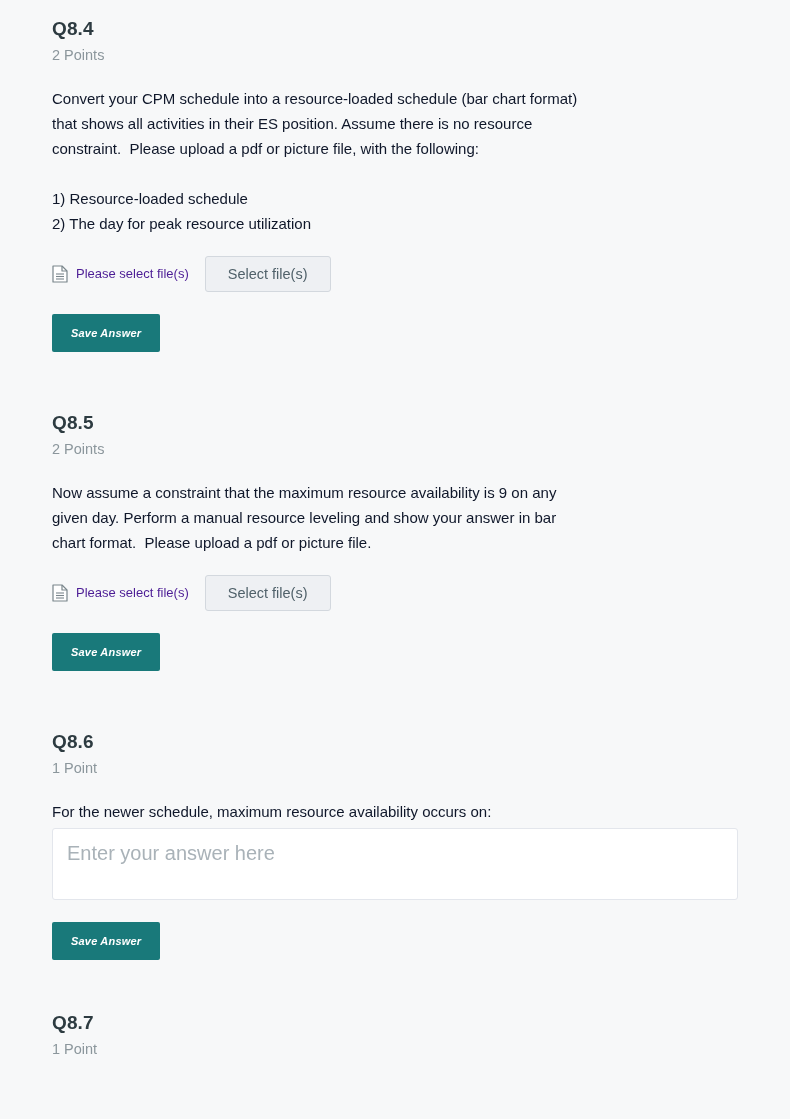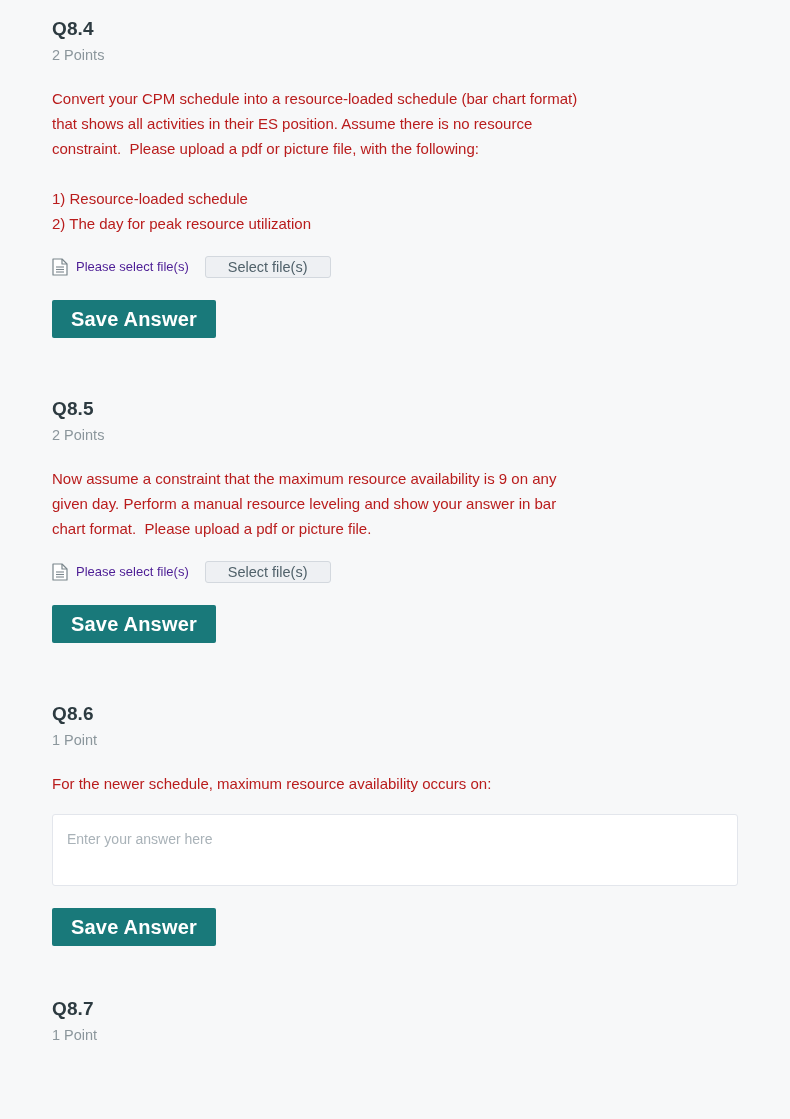--- a/index.html
+++ b/index.html
@@ -40,21 +40,21 @@
   }
   .q-points {
     font-size: 14.5px;
     color: #8b969c;
     line-height: 18px;
     margin: 0 0 22px 0;
   }
 
   .q-body {
     font-size: 15px;
-    color: #b91c1c;
+    color: #0f172a;
     line-height: 25px;
     max-width: 690px;
     margin: 0;
     white-space: pre-wrap;
   }
 
   
   .file-row {
     display: flex;
     align-items: center;
@@ -75,55 +75,56 @@
   }
   .select-files-btn {
     margin-left: 16px;
     background: #eef0f3;
     border: 1px solid #d3d8de;
     border-radius: 3px;
     color: #50616a;
     font-family: "Liberation Sans", sans-serif;
     font-size: 14.5px;
     line-height: 18px;
-    padding: 1px 22px;
+    padding: 8px 22px;
     cursor: pointer;
   }
 
   
   .save-btn {
     display: block;
     margin-top: 22px;
     background: #19797a;
     border: none;
     border-radius: 2px;
     color: #ffffff;
     font-family: "Liberation Sans", sans-serif;
-    font-size: 20px;
+    font-size: 11px;
     font-weight: bold;
     letter-spacing: 0.2px;
     line-height: 18px;
     padding: 10px 19px;
     cursor: pointer;
+    font-style: italic;
   }
 
   
   .answer-area {
     display: block;
     box-sizing: border-box;
-    margin-top: 18px;
+    margin-top: 4px;
     width: 686px;
     height: 72px;
     background: #ffffff;
     border: 1px solid #e3e6ec;
     border-radius: 3px;
     padding: 14px 14px;
     color: #48595f;
     font-family: "Liberation Sans", sans-serif;
-    font-size: 14px;
+    font-size: 20px;
     line-height: 20px;
     resize: none;
     outline: none;
   }
   .answer-area::placeholder,
   .answer-input::placeholder {
     color: #a9b2b8;
     opacity: 1;
   }
 

